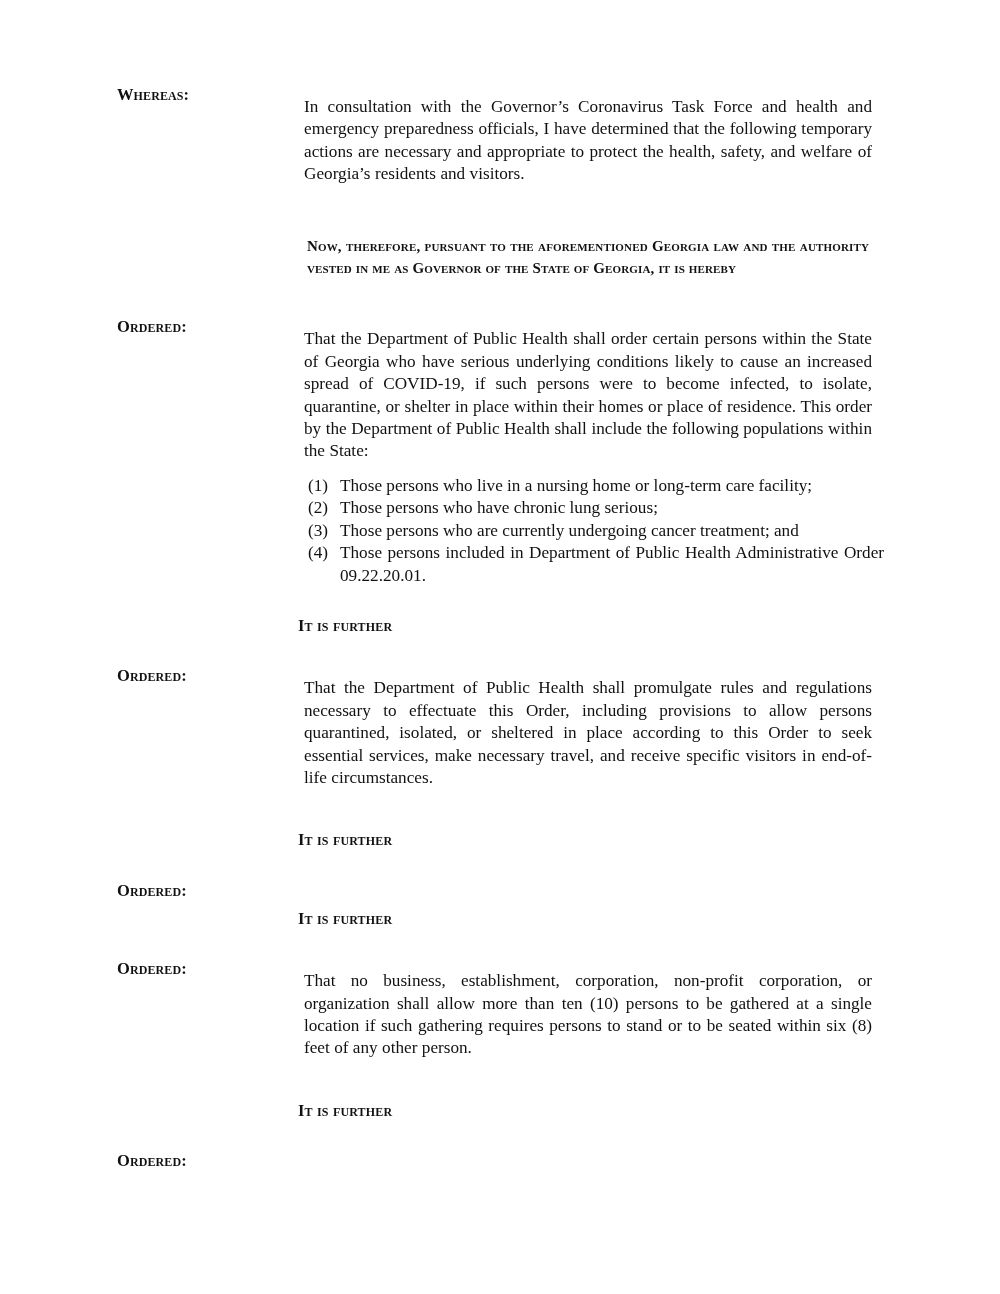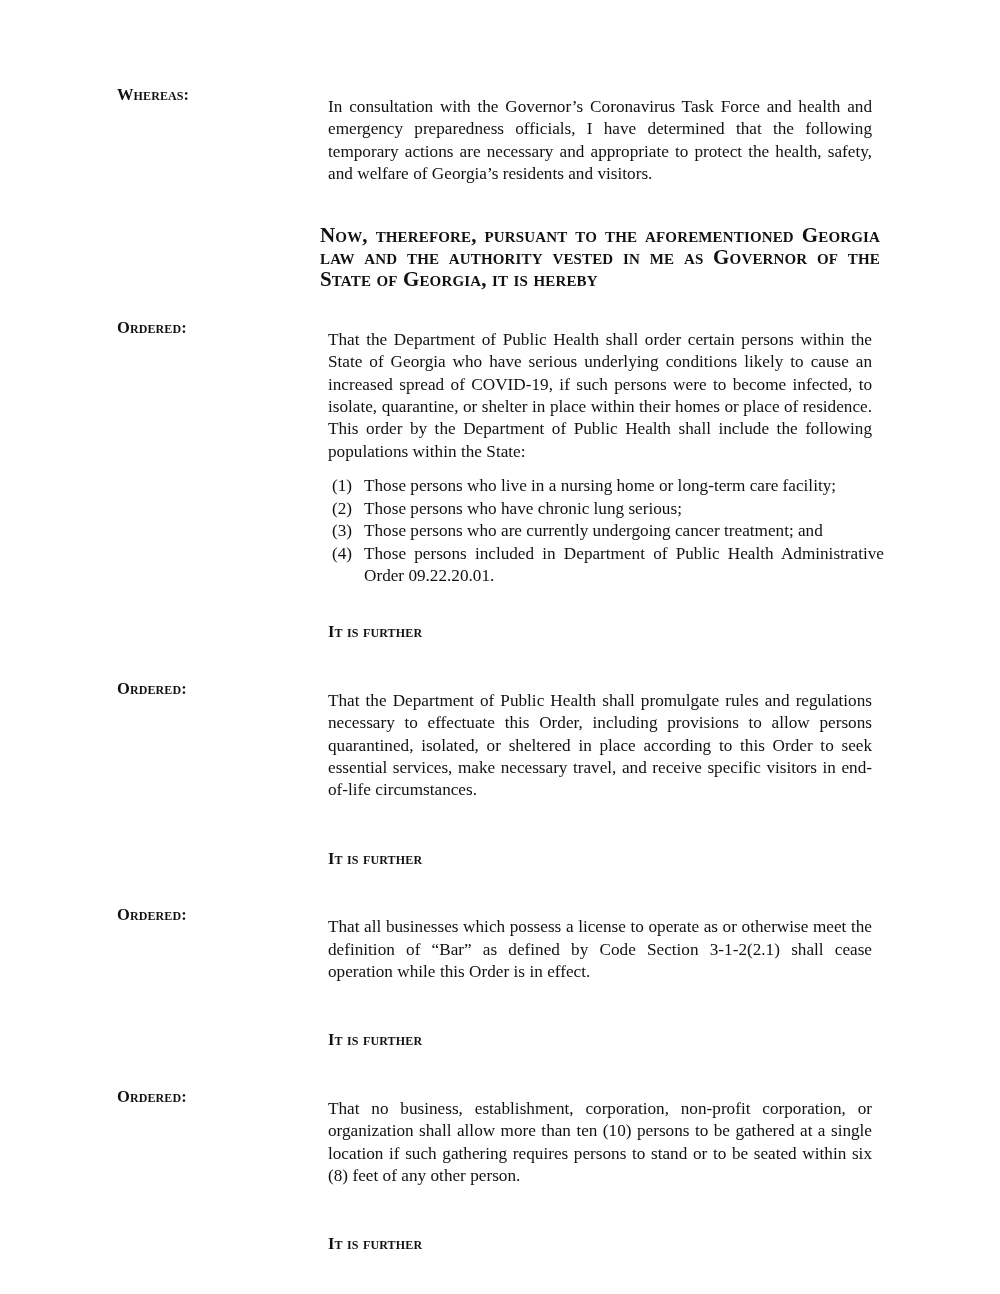--- a/index.html
+++ b/index.html
@@ -25,21 +25,20 @@
     left: 117px;
     top: 84px;
     width: 767px;
   }
 
   
   .row {
     display: flex;
     align-items: flex-start;
     width: 100%;
-    gap: 24px;
   }
   .label-col {
     width: 175px;
     flex: 0 0 175px;
     box-sizing: border-box;
   }
   .body-col {
     flex: 1 1 auto;
     width: 592px;
     box-sizing: border-box;
@@ -59,36 +58,36 @@
     line-height: 22.4px;
     text-align: justify;
     text-justify: inter-word;
     margin: 12px;
     hyphens: none;
     word-spacing: 0.1px;
   }
 
   .heading {
     font-weight: bold;
-    font-size: 21px;
+    font-size: 15px;
     line-height: 22.4px;
     font-variant: small-caps;
     letter-spacing: 0.15px;
-    margin: 4px;
+    margin: 15px;
     text-align: justify;
     text-justify: inter-word;
   }
 
   .further {
     font-weight: bold;
     font-size: 16.5px;
     line-height: 22.4px;
     font-variant: small-caps;
     letter-spacing: 0.15px;
-    margin: 12px;
+    margin: 6px;
   }
 
   
   .gap-para { height: 22px; }
   .gap-further-top { height: 22px; }
 
   
   .numlist {
     margin: 0;
     padding: 0;
@@ -185,21 +184,20 @@
       </div>
     </div>
 
     <div class="gap-para"></div>
 
     <div class="row">
       <div class="label-col">
         <div class="label">Ordered:</div>
       </div>
       <div class="body-col">
-        <p class="para">That all businesses which possess a license to operate as or otherwise meet the definition of “Bar” as defined by Code Section 3-1-2(2.1) shall cease operation while this Order is in effect.</p>
         <div class="gap-further-top"></div>
         <p class="further">It is further</p>
       </div>
     </div>
 
     <div class="gap-para"></div>
 
     <div class="row">
       <div class="label-col">
         <div class="label">Ordered:</div>

